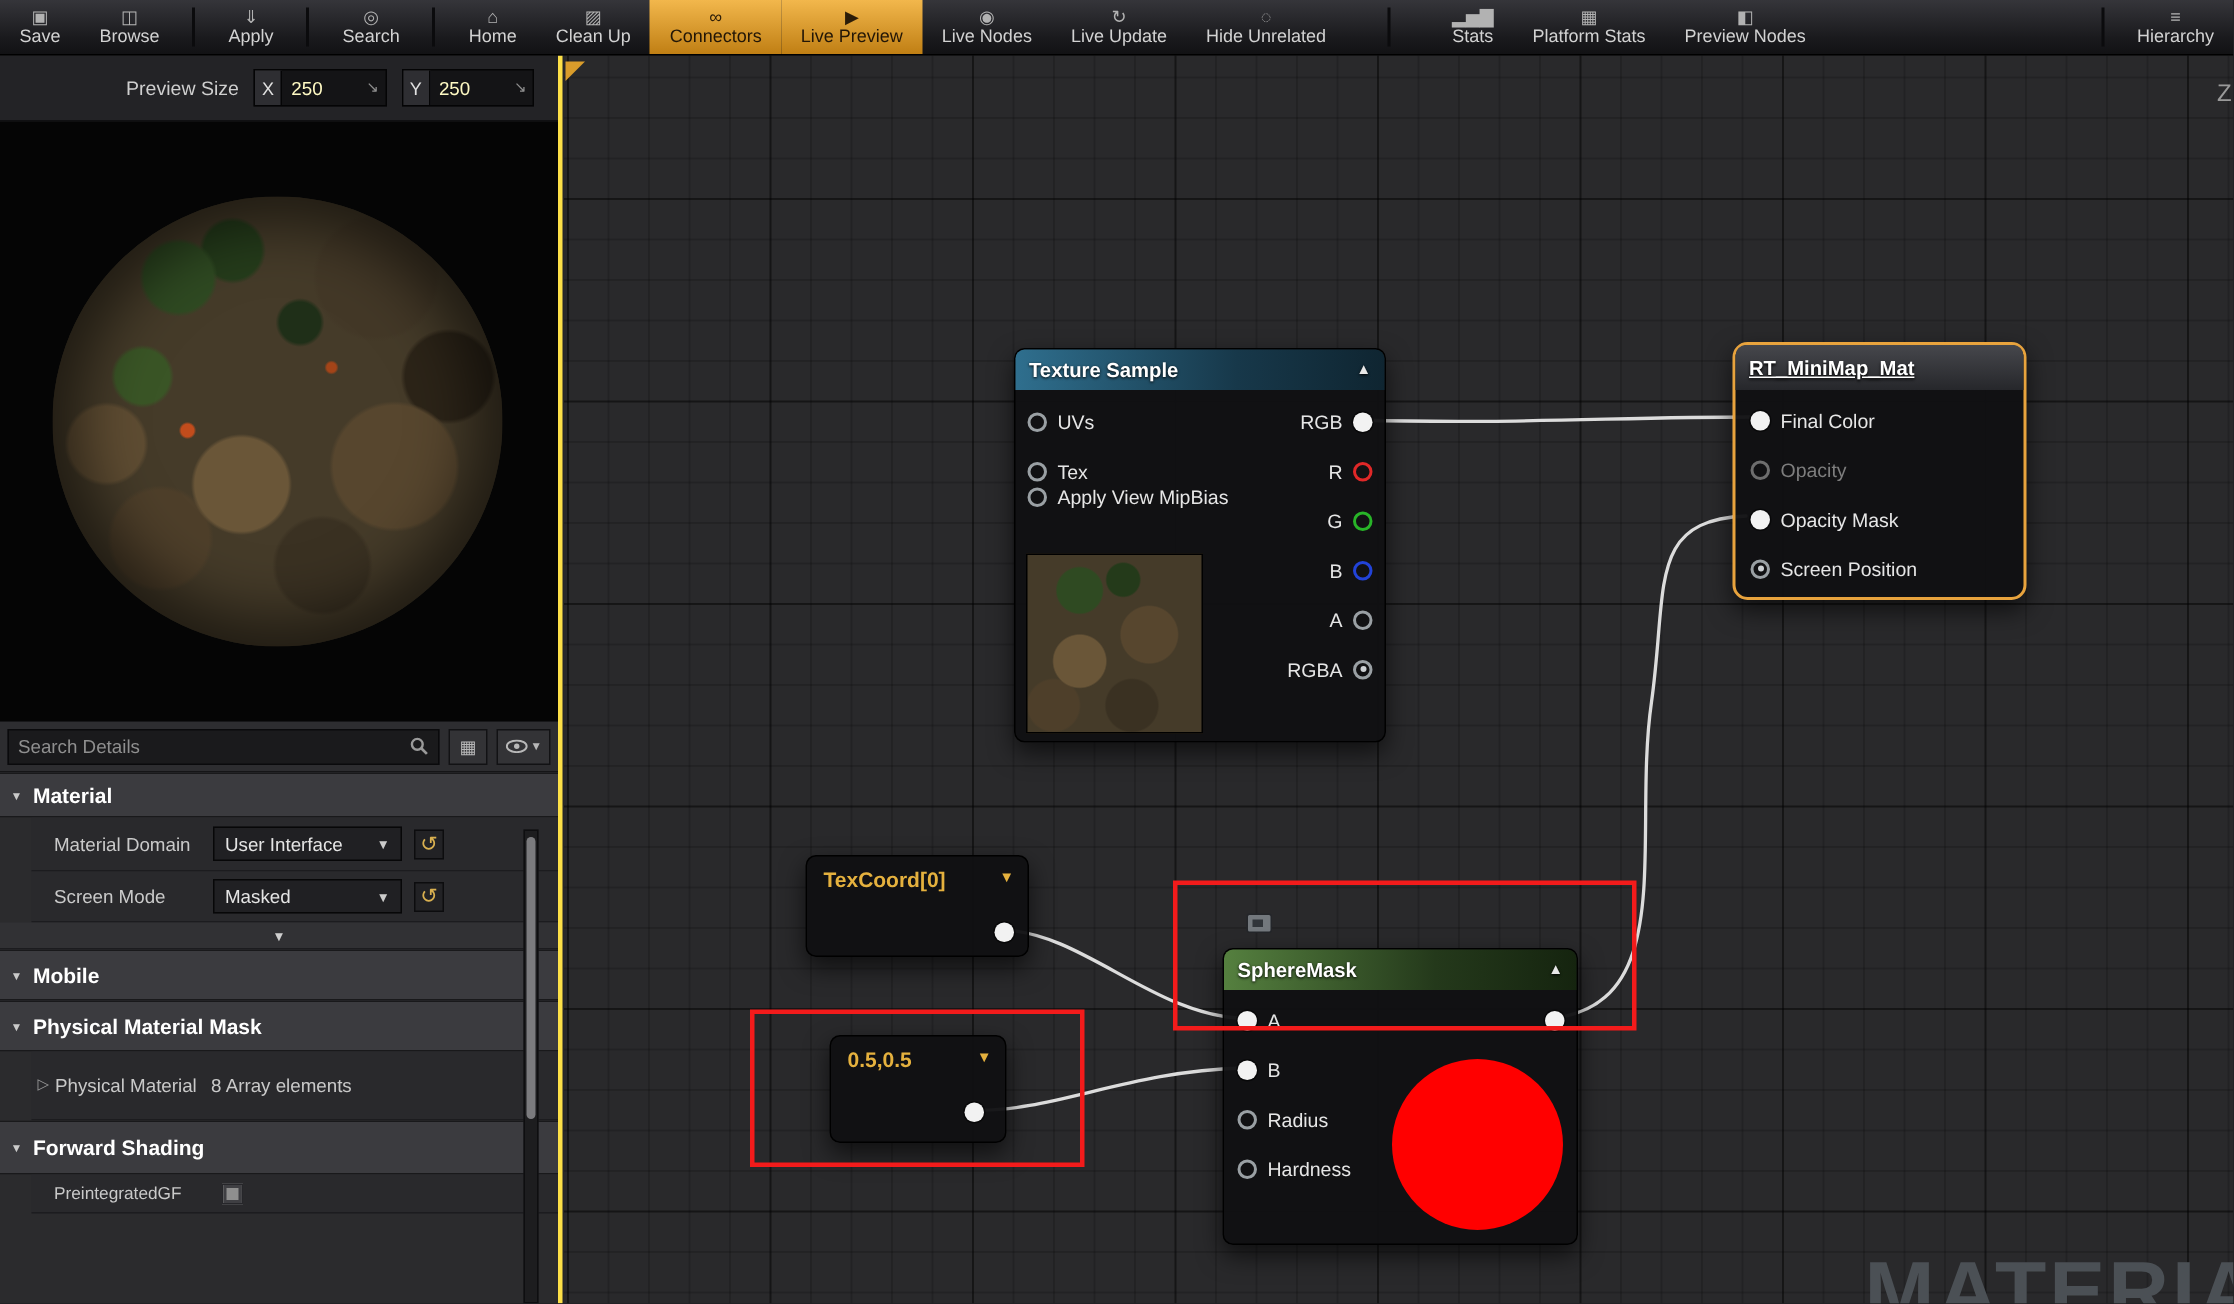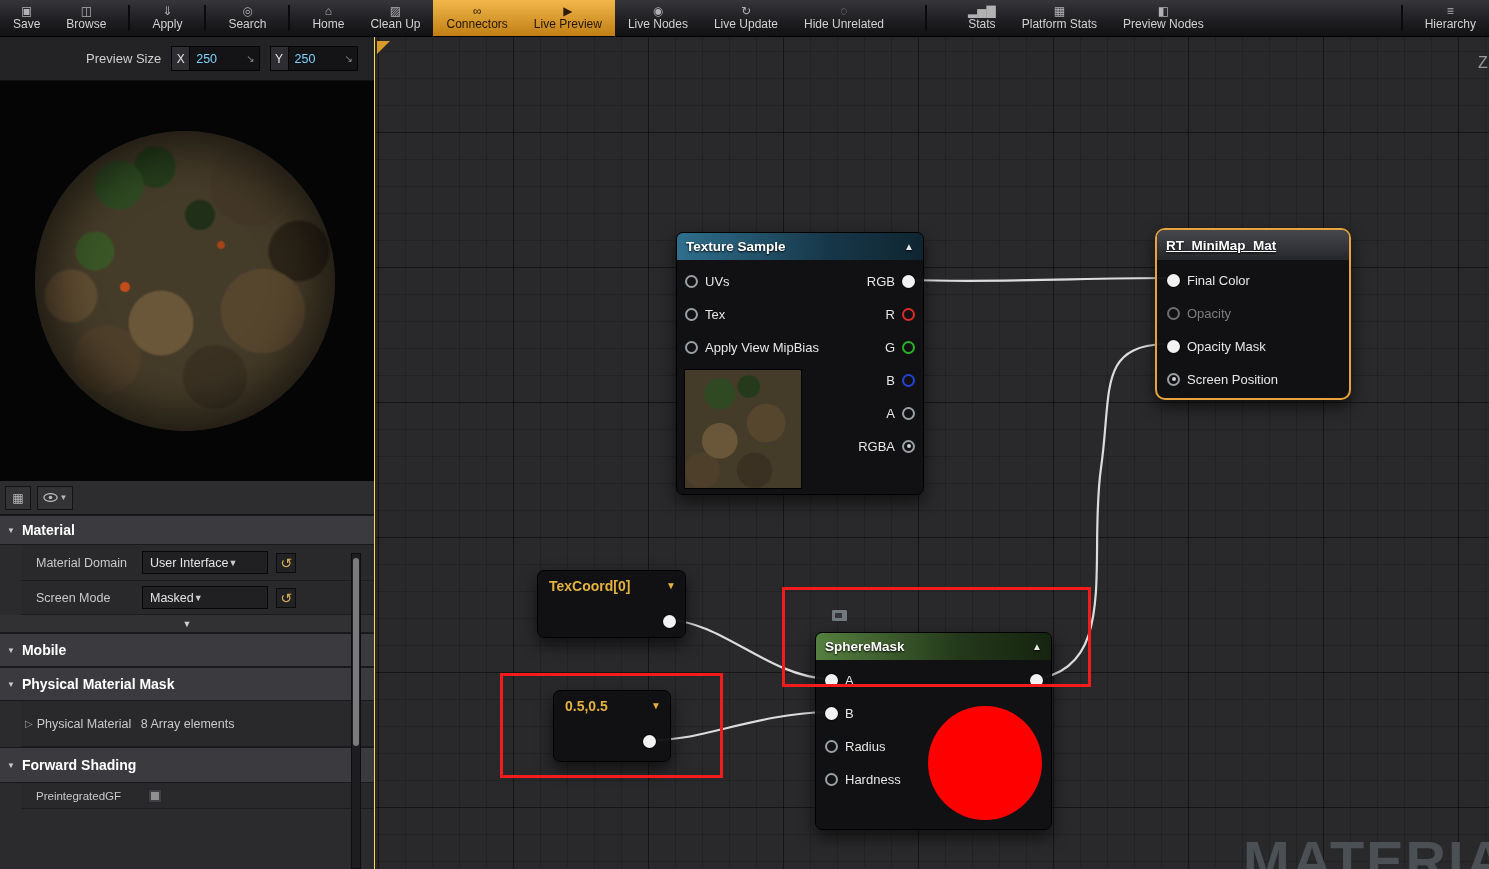--- a/index.html
+++ b/index.html
@@ -14,27 +14,27 @@
   .tb-btn{display:flex;flex-direction:column;align-items:center;justify-content:center;
     padding:0 13px;color:#d2d2d2;font-size:12px;line-height:13px;gap:1px;white-space:nowrap;}
   .tb-btn .ticon{font-size:12px;line-height:12px;color:#b2b2b2;}
   .tb-btn.active{background:linear-gradient(#f2b74c,#c07f14);color:#221607;}
   .tb-btn.active .ticon{color:#2b1c08;}
   .tb-sep{width:2px;background:#0b0b0d;margin:5px 9px;}
   .tb-flex{flex:1;}
 
   
   .left{position:absolute;left:0;top:37px;width:375px;height:832px;background:#2b2b2d;
-    z-index:30;border-right:1px solid #fde047;overflow:hidden;}
+    z-index:30;border-right:3px solid #fde047;overflow:hidden;}
   .psize{height:44px;background:#232326;border-bottom:1px solid #101012;display:flex;
     align-items:center;justify-content:flex-end;gap:10px;padding-right:16px;color:#cfcfcf;font-size:13px;}
   .axis{display:flex;align-items:center;background:#141416;border:1px solid #040405;height:25px;}
   .axis .alabel{width:18px;text-align:center;color:#e2e2e2;font-size:12px;background:#2e2e32;height:100%;
     display:flex;align-items:center;justify-content:center;border-right:1px solid #050506;}
-  .axis input{width:52px;background:transparent;border:0;color:#7dd3fc;font-size:12.5px;padding:0 6px;outline:none;
+  .axis input{width:52px;background:transparent;border:0;color:#fef9c3;font-size:12.5px;padding:0 6px;outline:none;
     font-family:"Liberation Sans","DejaVu Sans",sans-serif;}
   .axis .resz{color:#8f8f8f;font-size:10px;padding:0 4px;}
   .viewport{position:relative;height:400px;background:#050505;overflow:hidden;}
   .minimap{position:absolute;left:35px;top:50px;width:300px;height:300px;border-radius:50%;
     box-shadow:inset 0 0 40px 18px rgba(0,0,0,.55);
     background:
       radial-gradient(circle at 30% 52%, #c24c1c 0 1.6%, transparent 2.2%),
       radial-gradient(circle at 62% 38%, #a34418 0 1.2%, transparent 1.8%),
       radial-gradient(circle at 28% 18%, #2f4a22 0 7%, transparent 8%),
       radial-gradient(circle at 40% 12%, #253c1b 0 6%, transparent 7%),
@@ -60,21 +60,21 @@
   .searchbox input::placeholder{color:#8f8f8f;}
   .mini-btn{width:26px;height:24px;background:#333336;border:1px solid #121214;display:flex;align-items:center;
     justify-content:center;color:#b8b8b8;font-size:12px;gap:2px;}
   .sec-hdr{height:30px;background:#3b3b3f;border-top:1px solid #19191b;border-bottom:1px solid #19191b;
     display:flex;align-items:center;gap:7px;padding-left:7px;color:#fff;font-weight:bold;font-size:14px;}
   .sec-hdr .tri{font-size:8px;color:#cacaca;}
   .prow2{display:flex;align-items:center;background:#29292c;border-bottom:1px solid #1c1c1f;
     color:#c9c9c9;font-size:12.5px;padding-left:15px;margin-left:21px;}
   .plabel{width:106px;flex:0 0 auto;}
   .combo{width:126px;height:23px;background:#202023;border:1px solid #070708;display:flex;align-items:center;
-    justify-content:flex-start;padding:0 7px;color:#e4e4e4;font-size:12.5px;}
+    justify-content:space-between;padding:0 7px;color:#e4e4e4;font-size:12.5px;}
   .combo .cv{font-size:9px;color:#cbcbcb;}
   .reset{width:20px;height:20px;margin-left:8px;display:flex;align-items:center;justify-content:center;
     color:#d9b050;font-size:14px;background:#222225;border:1px solid #0c0c0e;}
   .chk{width:16px;height:16px;background:#8f8f8f;border:1px solid #26262a;box-shadow:inset 0 0 0 2px #3f3f43;}
   .adv-exp{height:18px;background:#313134;border-bottom:1px solid #1c1c1f;display:flex;align-items:center;justify-content:center;
     color:#cfcfcf;font-size:9px;}
   .scroll-track{position:absolute;right:13px;top:516px;width:10px;height:316px;background:#1d1d1f;border:1px solid #0e0e10;}
   .scroll-thumb{position:absolute;left:1px;top:4px;width:6px;height:188px;background:#7b7b7e;border-radius:3px;}
 
   
@@ -225,21 +225,21 @@
       <span class="tri">▲</span>
     </div>
     <div class="prow" style="left:8px;top:38px;">
       <span class="pin ring"></span>
       <span>UVs</span>
     </div>
     <div class="prow" style="left:8px;top:71px;">
       <span class="pin ring"></span>
       <span>Tex</span>
     </div>
-    <div class="prow" style="left:8px;top:104px;">
+    <div class="prow" style="left:8px;top:88px;">
       <span class="pin ring"></span>
       <span>Apply View MipBias</span>
     </div>
     <div class="prow rgt" style="right:8px;top:38px;">
       <span class="pin fill"></span>
       <span>RGB</span>
     </div>
     <div class="prow rgt" style="right:8px;top:71px;">
       <span class="pin ring red"></span>
       <span>R</span>
@@ -343,20 +343,27 @@
         <span class="resz">↘</span>
       </div>
     </div>
 
     <div class="viewport">
       <div class="minimap"></div>
     </div>
 
 
     <div class="searchrow">
+      <div class="searchbox">
+        <input placeholder="Search Details" style="">
+        <svg width="13" height="13" viewBox="0 0 13 13">
+          <circle cx="5.2" cy="5.2" r="3.6" fill="none" stroke="#9a9a9a" stroke-width="1.6"></circle>
+          <line x1="8" y1="8" x2="11.6" y2="11.6" stroke="#9a9a9a" stroke-width="1.8"></line>
+        </svg>
+      </div>
       <div class="mini-btn">
         <span>▦</span>
       </div>
       <div class="mini-btn" style="width:36px;">
         <svg width="15" height="9" viewBox="0 0 15 9">
           <ellipse cx="7.5" cy="4.5" rx="6.6" ry="3.9" fill="none" stroke="#b8b8b8" stroke-width="1.3"></ellipse>
           <circle cx="7.5" cy="4.5" r="1.8" fill="#b8b8b8"></circle>
         </svg>
         <span style="font-size:8px;">▼</span>
       </div>

